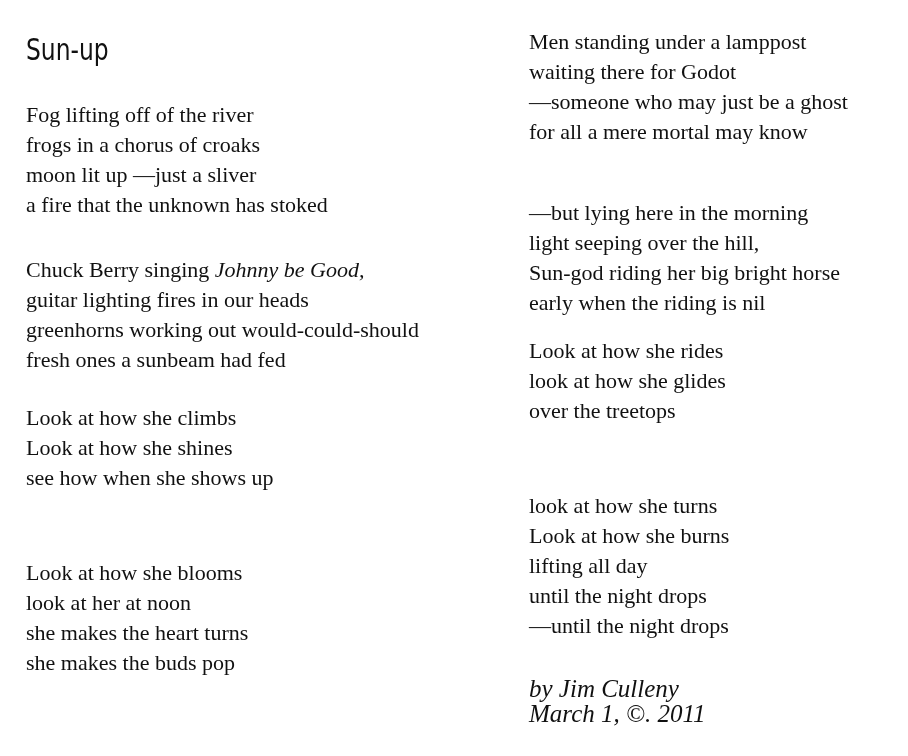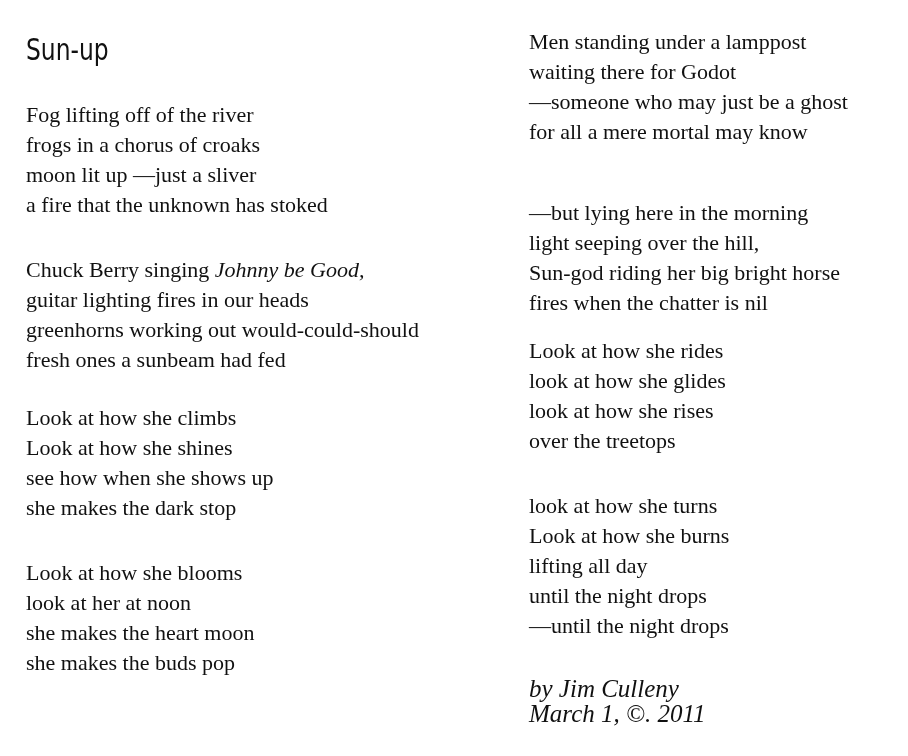--- a/index.html
+++ b/index.html
@@ -79,50 +79,48 @@
     <span class="line"><span>Chuck Berry singing </span><em>Johnny be Good,</em></span>
     <span class="line">guitar lighting fires in our heads</span>
     <span class="line">greenhorns working out would-could-should</span>
     <span class="line">fresh ones a sunbeam had fed</span>
   </div>
 
   <div class="stanza" style="top:403px;">
     <span class="line">Look at how she climbs</span>
     <span class="line">Look at how she shines</span>
     <span class="line">see how when she shows up</span>
-    <span class="line">she makes the dark stop</span>
   </div>
 
   <div class="stanza" style="top:558px;">
     <span class="line">Look at how she blooms</span>
     <span class="line">look at her at noon</span>
-    <span class="line">she makes the heart moon</span>
+    <span class="line">she makes the heart turns</span>
     <span class="line">she makes the buds pop</span>
   </div>
 </div>
 
 <div class="col col-right">
   <div class="stanza" style="top:27px;">
     <span class="line">Men standing under a lamppost</span>
     <span class="line">waiting there for Godot</span>
     <span class="line">—someone who may just be a ghost</span>
     <span class="line">for all a mere mortal may know</span>
   </div>
 
   <div class="stanza" style="top:182px;margin-top:16px;">
     <span class="line">—but lying here in the morning</span>
     <span class="line">light seeping over the hill,</span>
     <span class="line">Sun-god riding her big bright horse</span>
-    <span class="line">fires when the chatter is nil</span>
+    <span class="line">early when the riding is nil</span>
   </div>
 
   <div class="stanza" style="top:336px;">
     <span class="line">Look at how she rides</span>
     <span class="line">look at how she glides</span>
-    <span class="line">look at how she rises</span>
     <span class="line">over the treetops</span>
   </div>
 
   <div class="stanza" style="top:491px;">
     <span class="line">look at how she turns</span>
     <span class="line">Look at how she burns</span>
     <span class="line">lifting all day</span>
     <span class="line">until the night drops</span>
     <span class="line">—until the night drops</span>
   </div>

